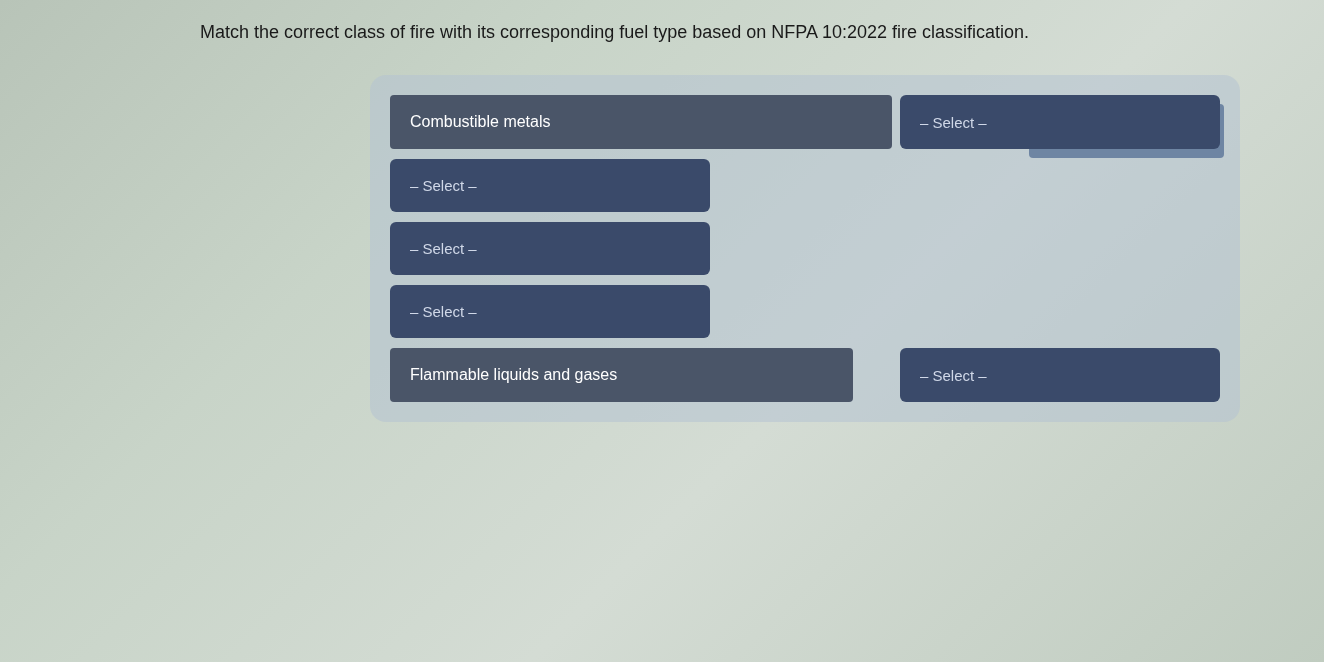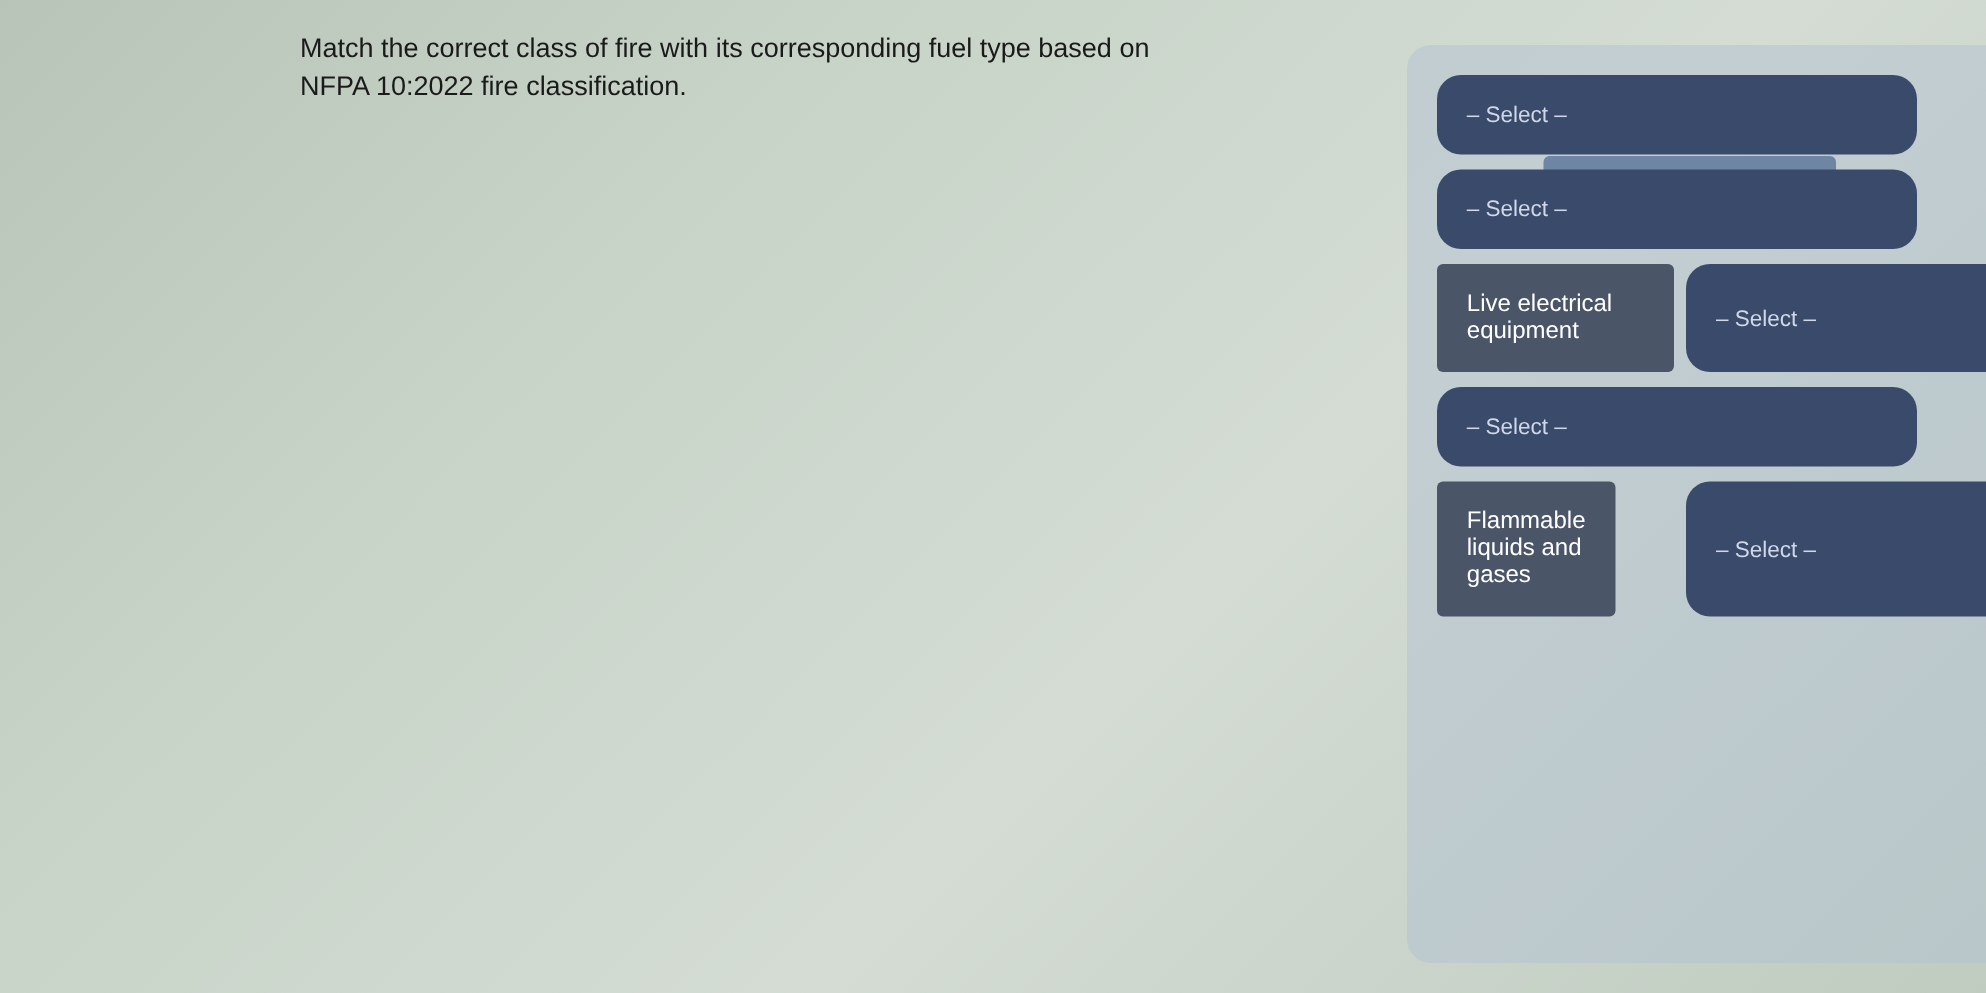--- a/index.html
+++ b/index.html
@@ -14,21 +14,21 @@
       background: linear-gradient(135deg, #b8c4b8 0%, #c8d4c8 30%, #d4dcd4 60%, #c0ccc0 100%);
       font-family: Arial, sans-serif;
       overflow: hidden;
       position: relative;
     }
 
     .page-container {
       width: 100%;
       height: 100%;
       display: flex;
-      flex-direction: row;
+      flex-direction: column;
       padding: 20px 30px 20px 200px;
     }
 
     .question-text {
       font-size: 18px;
       color: #1a1a1a;
       line-height: 1.4;
       margin-bottom: 20px;
       max-width: 900px;
     }
@@ -80,49 +80,49 @@
       display: flex;
       align-items: center;
     }
 
     .row-select {
       width: 320px;
       background-color: #3a4a6a;
       color: #d0d8e8;
       padding: 18px 20px;
       font-size: 15px;
-      border-radius: 16px;
+      border-radius: 6px;
       display: flex;
       align-items: center;
       cursor: pointer;
       border: none;
       text-align: left;
     }
   </style>
 </head>
 <body>
 
 <div class="page-container">
 
   <p class="question-text">Match the correct class of fire with its corresponding fuel type based on NFPA 10:2022 fire classification.</p>
 
   <button class="answer-instructions-btn">Answer instructions</button>
 
   <div class="matching-table-container">
 
     <div class="matching-row">
+      <div class="row-label">Combustible metals</div>
       <button class="row-select">– Select –</button>
     </div>
 
     <div class="matching-row">
       <button class="row-select">– Select –</button>
     </div>
 
     <div class="matching-row">
-      <div class="row-label">Live electrical equipment</div>
       <button class="row-select">– Select –</button>
     </div>
 
     <div class="matching-row">
       <button class="row-select">– Select –</button>
     </div>
 
     <div class="matching-row">
       <div class="row-label">Flammable liquids and gases</div>
       <button class="row-select">– Select –</button>

